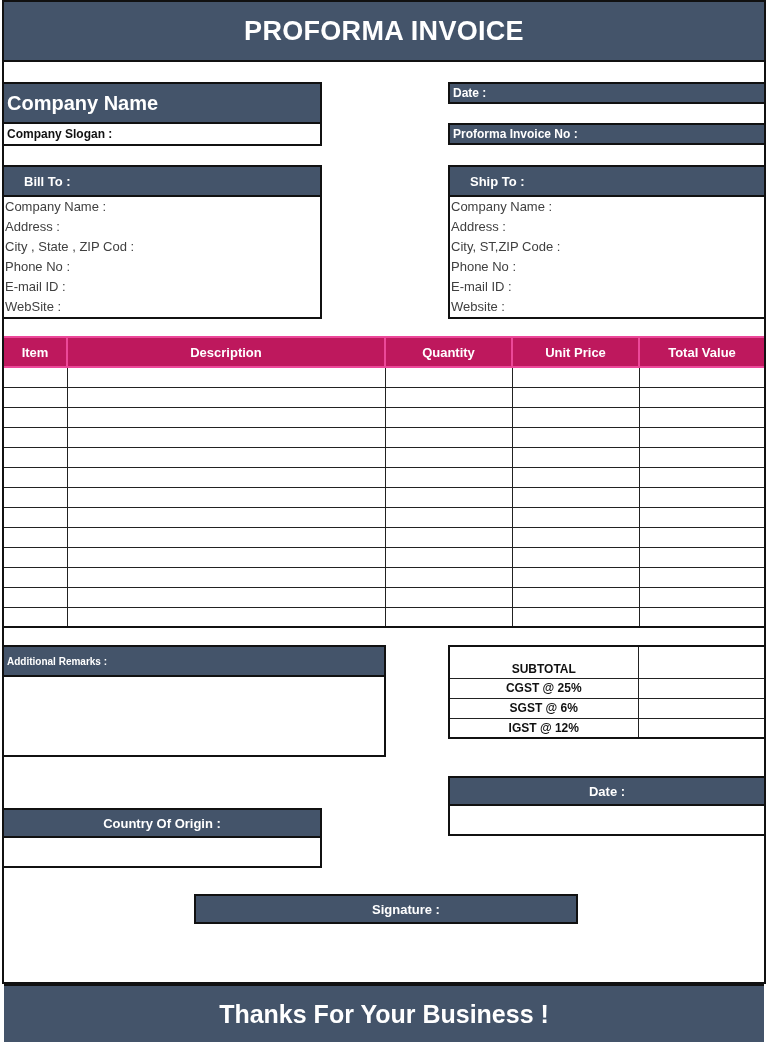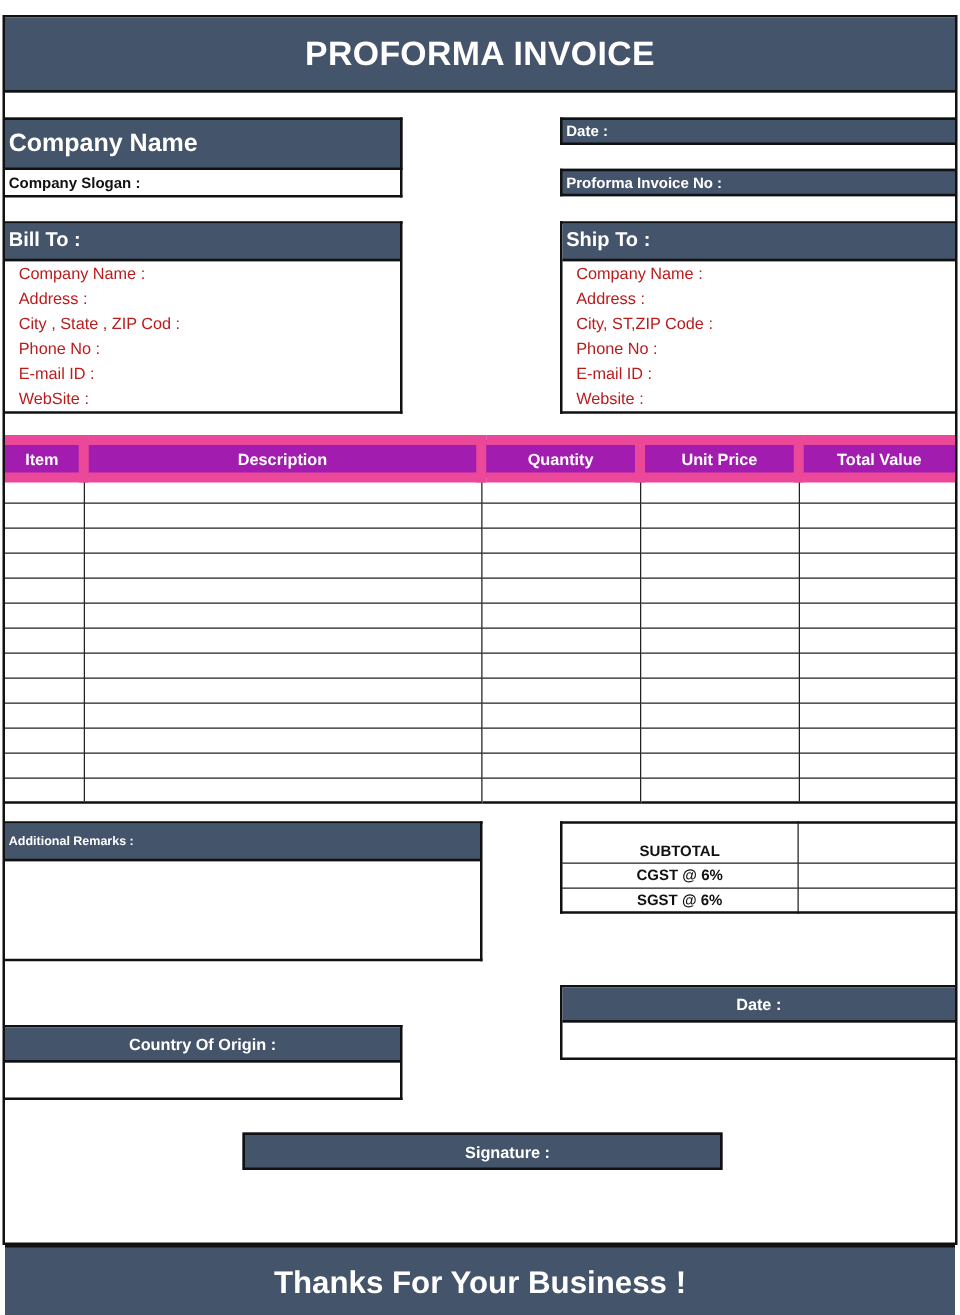--- a/index.html
+++ b/index.html
@@ -1,32 +1,32 @@
 <!DOCTYPE html>
 <html><head>
 <meta charset="utf-8">
 <style>
   * { box-sizing: border-box; margin: 0; padding: 0; }
   body { width: 768px; height: 1052px; background: #fff; font-family: "Liberation Sans", sans-serif; position: relative; overflow: hidden; }
-  .page { position: absolute; left: 2px; top: 12px; width: 764px; height: 984px; border: 2px solid #111; background: #fff; }
+  .page { position: absolute; left: 2px; top: 0; width: 764px; height: 984px; border: 2px solid #111; background: #fff; }
   .hdr { background: #44546a; color: #fff; font-weight: bold; }
   .abs { position: absolute; }
   .title { left: 0; top: 0; width: 760px; height: 60px; border-bottom: 2px solid #111; display: flex; align-items: center; justify-content: center; font-size: 27px; letter-spacing: 0.3px; }
   .lbl { font-size: 13px; padding-left: 3px; display: flex; align-items: center; }
   .company-name { left: 0; top: 80px; width: 318px; height: 42px; font-size: 20px; padding-left: 3px; display: flex; align-items: center; border: 2px solid #111; border-left: none; }
   .slogan { left: 0; top: 122px; width: 318px; height: 22px; border: 2px solid #111; border-top: none; border-left: none; font-size: 12px; font-weight: bold; color: #111; }
   .date-top { left: 444px; top: 80px; width: 316px; height: 22px; border: 2px solid #111; border-right: none; font-size: 12px; }
   .pino { left: 444px; top: 121px; width: 316px; height: 22px; border: 2px solid #111; border-right: none; font-size: 12px; }
   .addr { width: 318px; border: 2px solid #111; }
-  .addr .h { height: 30px; font-size: 16px; padding-left: 3px; display: flex; align-items: center; border-bottom: 2px solid #111; }
-  .addr .line { height: 20px; font-size: 13px; padding-left: 11px; color: #b91c1c; line-height: 20px; white-space: nowrap; }
+  .addr .h { height: 30px; font-size: 13px; padding-left: 20px; display: flex; align-items: center; border-bottom: 2px solid #111; }
+  .addr .line { height: 20px; font-size: 13px; padding-left: 1px; color: #404040; line-height: 20px; white-space: nowrap; }
   .bill { left: 0; top: 163px; border-left: none; }
   .ship { left: 444px; top: 163px; border-right: none; }
   table.items { position: absolute; left: 0; top: 334px; width: 760px; border-collapse: collapse; }
-  table.items th { height: 30px; font-size: 13px; border: 8px solid #ec4899; background: #a21caf; color: #fff; }
+  table.items th { height: 30px; font-size: 13px; border: 2px solid #ec4899; background: #be185d; color: #fff; }
   table.items td { height: 20px; border: 1.5px solid #222; }
   table.items tr td:first-child, table.items tr th:first-child { border-left: none; }
   table.items tr td:last-child, table.items tr th:last-child { border-right: none; }
   table.items tr:last-child td { border-bottom: 2px solid #111; }
   .remarks { left: 0; top: 643px; width: 382px; height: 112px; border: 2px solid #111; border-left: none; }
   .remarks .h { height: 30px; border-bottom: 2px solid #111; font-size: 10px; padding-left: 3px; display: flex; align-items: center; }
   table.totals { position: absolute; left: 444px; top: 643px; width: 316px; border-collapse: collapse; border: 2px solid #111; border-right: none; }
   table.totals td { border: 1.5px solid #222; font-size: 12px; font-weight: bold; text-align: center; height: 20px; color: #111; }
   table.totals td.v { width: 126px; border-right: none; }
   table.totals tr:first-child td { height: 32px; vertical-align: bottom; padding-bottom: 2px; }
@@ -181,25 +181,29 @@
     <div style="height:78px"></div>
   </div>
 
   <table class="totals">
     <tbody>
         <tr>
       <td>SUBTOTAL</td>
       <td class="v"></td>
     </tr>
     <tr>
-      <td>CGST @ 6%</td>
+      <td>CGST @ 25%</td>
       <td class="v"></td>
     </tr>
     <tr>
       <td>SGST @ 6%</td>
+      <td class="v"></td>
+    </tr>
+    <tr>
+      <td>IGST @ 12%</td>
       <td class="v"></td>
     </tr>
   </tbody>
     </table>
 
   <div class="abs pair origin">
     <div class="h hdr">Country Of Origin :</div>
     <div class="v"></div>
   </div>
 

